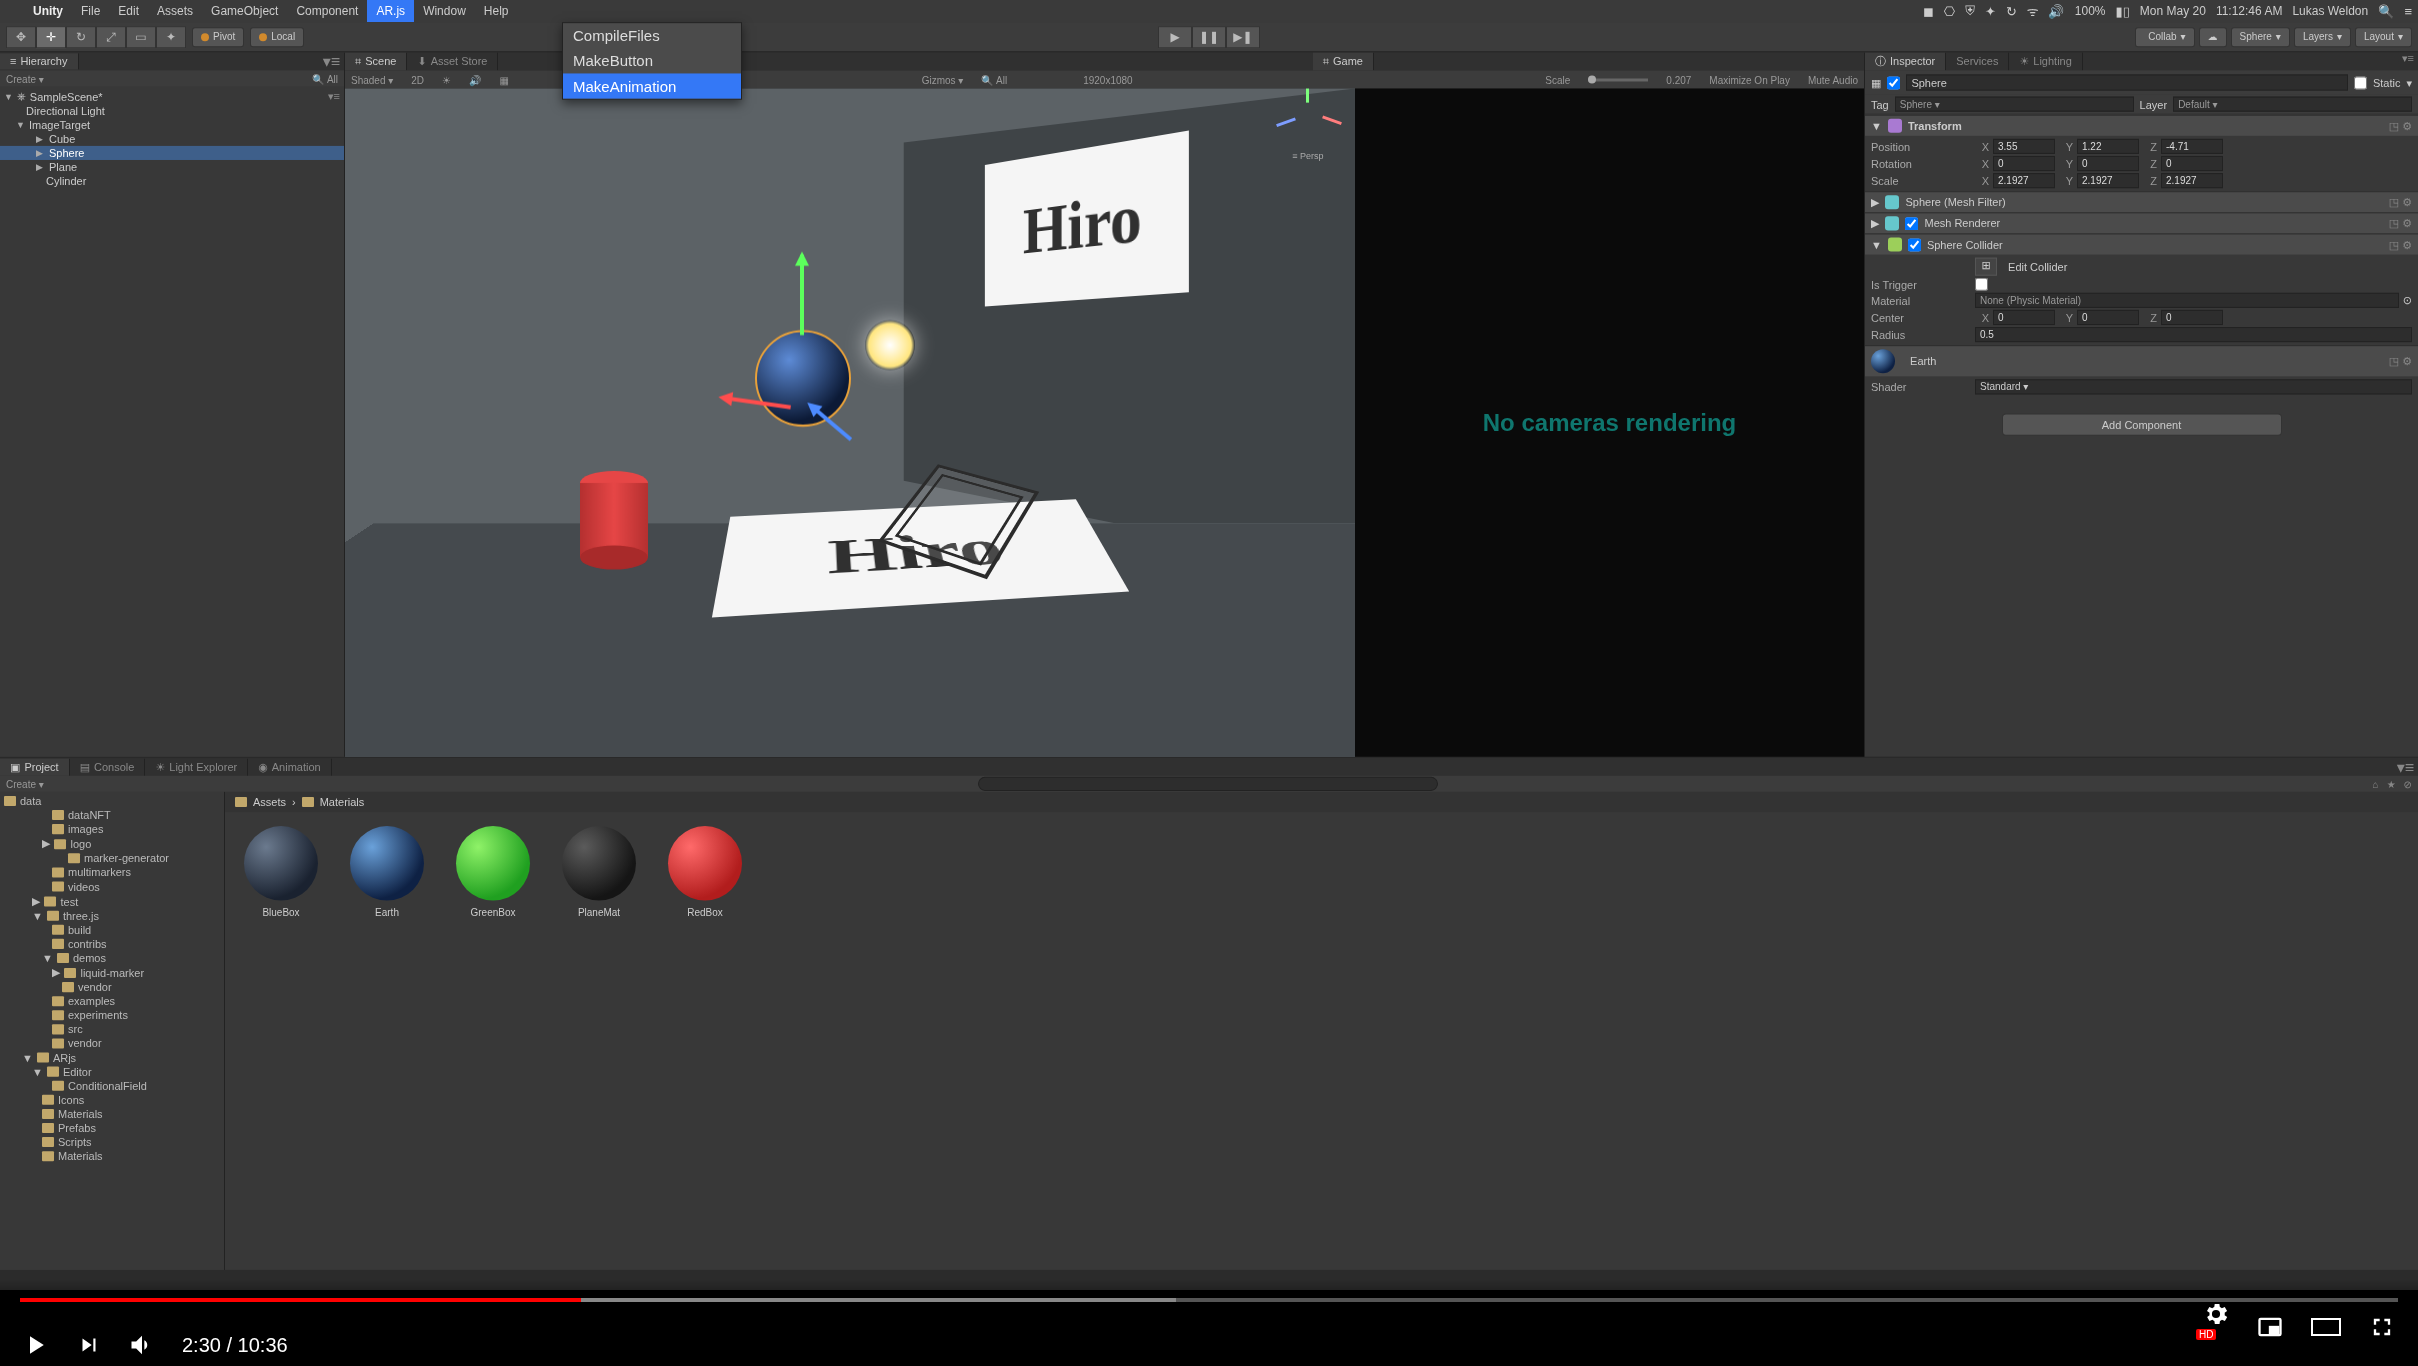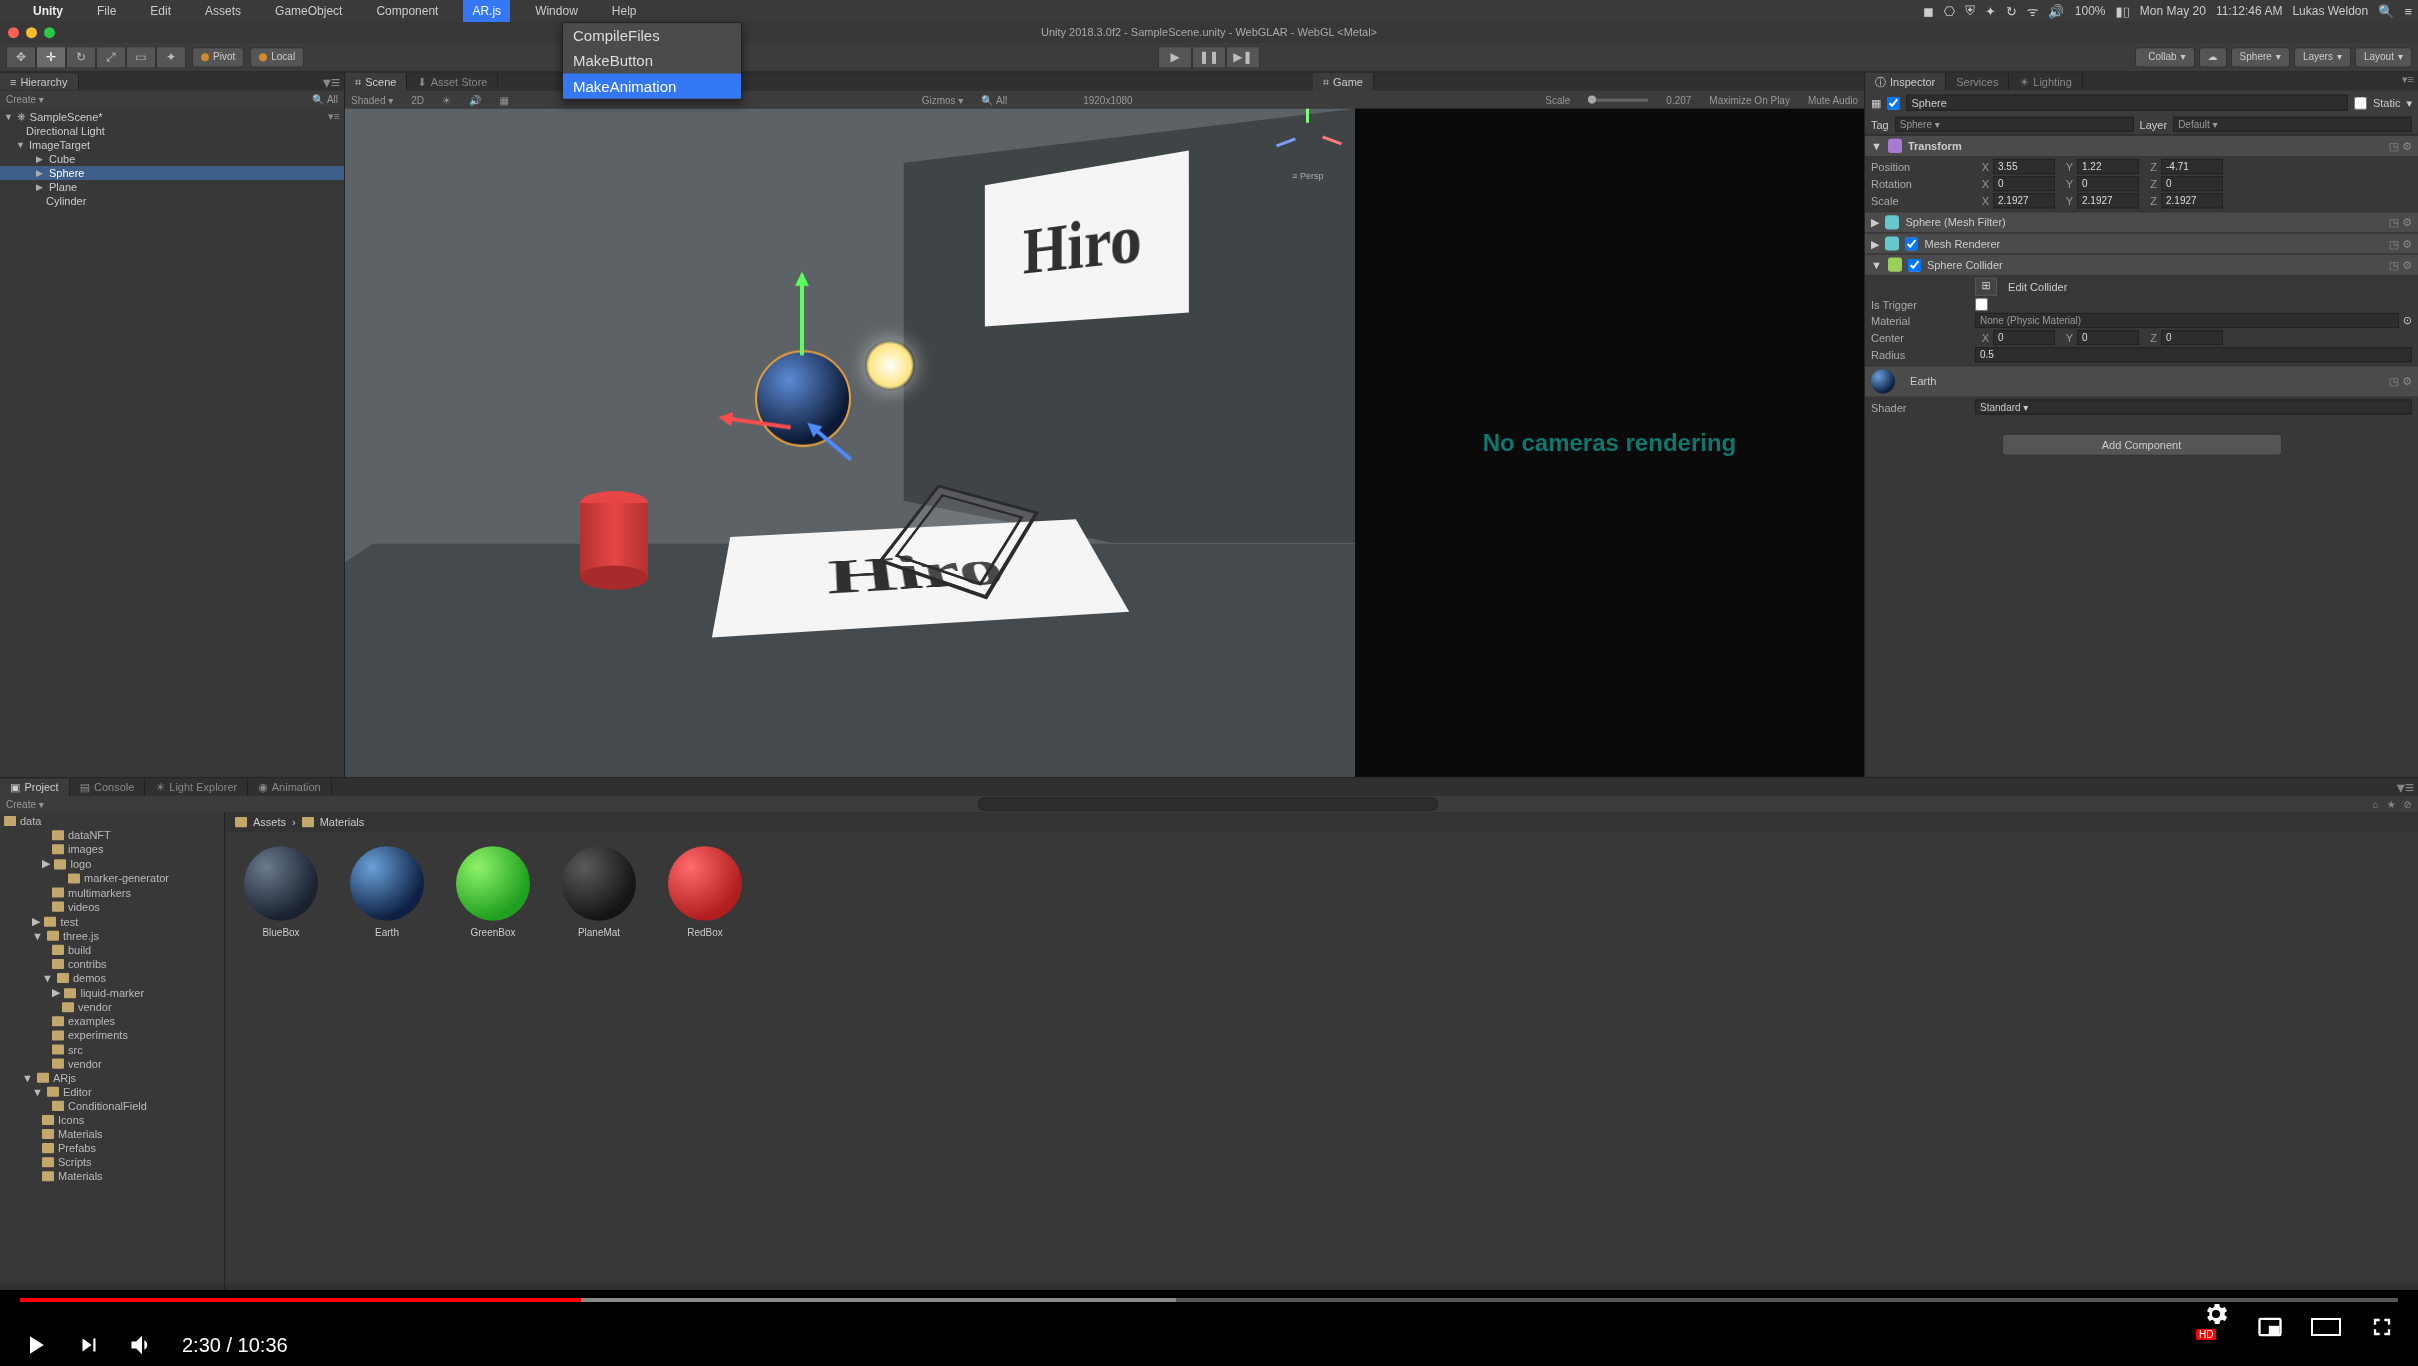--- a/index.html
+++ b/index.html
@@ -2,21 +2,21 @@
 <html><head>
 <meta charset="utf-8">
 <style>
   * { margin:0; padding:0; box-sizing:border-box; font-family: "Lucida Grande", Arial, sans-serif; }
   body { background:#000; width:2418px; height:1366px; position:relative; overflow:hidden; }
   .unity-wrap { position:absolute; left:0; top:0; width:2418px; height:1300px; background:#2b2b2b; transform-origin:top left; }
 
   
   .mac-menubar { height:22px; background:#3a3a3a; display:flex; align-items:center; color:#ccc; font-size:12px; position:relative; }
   .mac-menubar .apple { width:24px; text-align:center; }
-  .mac-menubar .app-menu { display:flex; gap:16px; }
+  .mac-menubar .app-menu { display:flex; gap:0; }
   .mac-menubar .app-menu .mitem { padding:0 9px; height:22px; line-height:22px; }
   .mac-menubar .app-menu .mitem.bold { font-weight:bold; color:#eee }
   .mac-menubar .app-menu .mitem.sel { background:#3478f6; color:#fff; }
   .mac-menubar .right { position:absolute; right:6px; top:0; display:flex; align-items:center; gap:10px; font-size:12px; height:22px; }
   .mac-menubar .right .ic { font-size:13px; }
 
   
   .dropdown { position:absolute; left:562px; top:22px; width:180px; background:#4b4b4b; border:1px solid #222; box-shadow:0 4px 10px rgba(0,0,0,.5); z-index:50; }
   .dropdown .ditem { padding:4px 10px; color:#ddd; font-size:15px; }
   .dropdown .ditem.sel { background:#3478f6; color:#fff; }
@@ -174,28 +174,20 @@
       <span class="ic">≡</span>
     </div>
   </div>
 
   <div class="dropdown">
     <div class="ditem">CompileFiles</div>
     <div class="ditem">MakeButton</div>
     <div class="ditem sel">MakeAnimation</div>
   </div>
 
-  <div class="titlebar">
-    <div class="traffic">
-      <div class="tl red"></div>
-      <div class="tl yel"></div>
-      <div class="tl grn"></div>
-    </div>
-    <span>Unity 2018.3.0f2 - SampleScene.unity - WebGLAR - WebGL &lt;Metal&gt;</span>
-  </div>
 
   <div class="toolbar">
     <div class="tool-group">
       <div class="tool-btn">✥</div>
       <div class="tool-btn active">✛</div>
       <div class="tool-btn">↻</div>
       <div class="tool-btn">⤢</div>
       <div class="tool-btn">▭</div>
       <div class="tool-btn">✦</div>
     </div>

